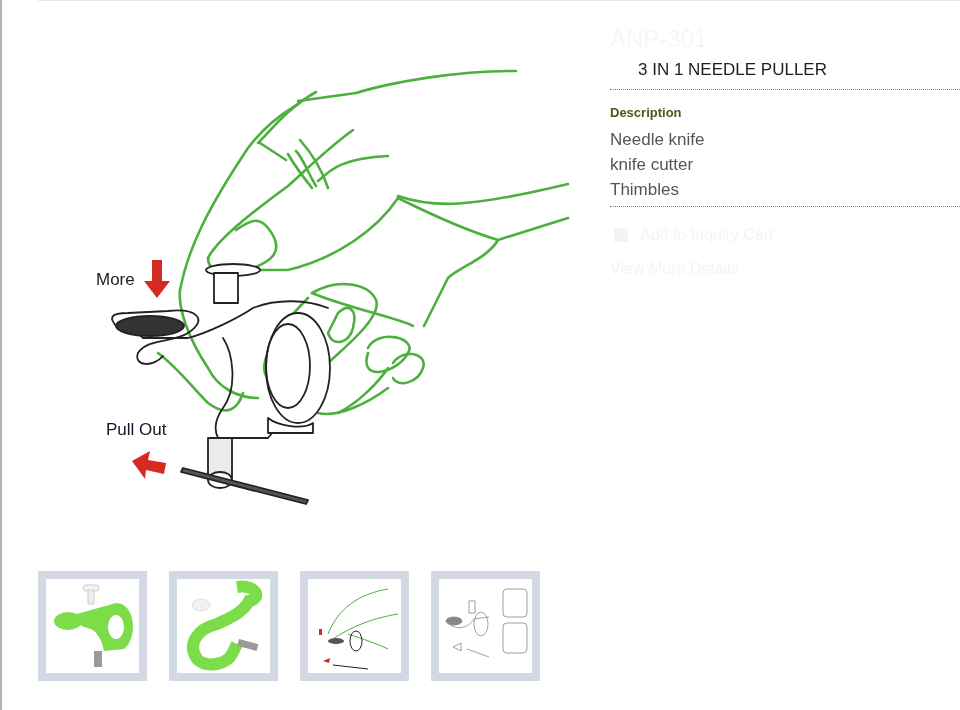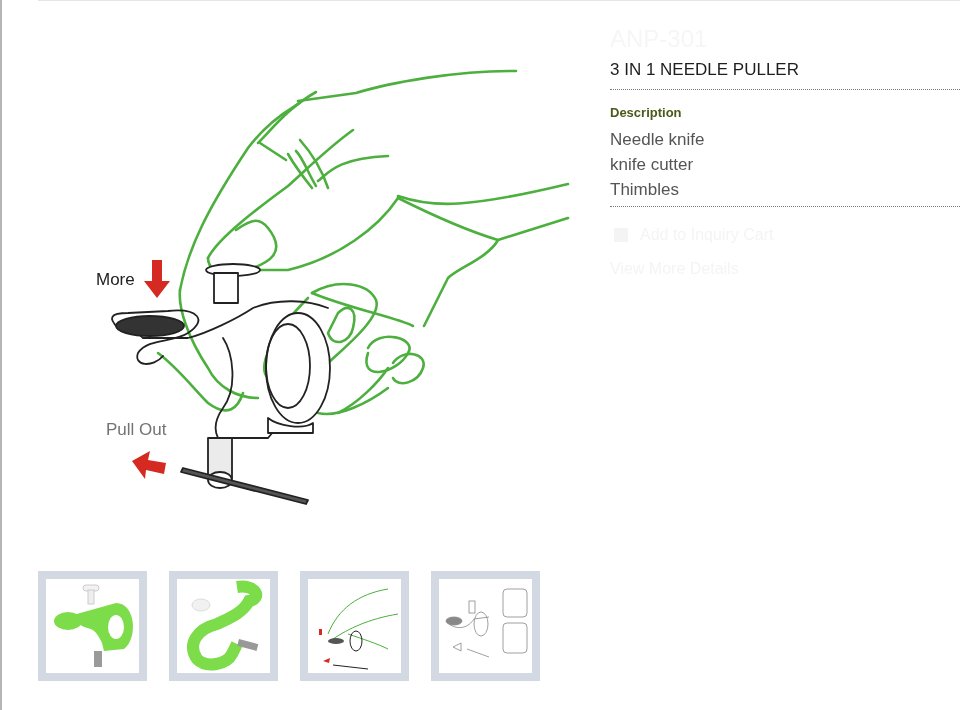--- a/index.html
+++ b/index.html
@@ -11,21 +11,21 @@
     .main-image { position: absolute; left: 38px; top: 8px; width: 540px; height: 540px; }
     .main-image svg { width: 540px; height: 540px; display: block; }
 
     .thumbs { position: absolute; left: 38px; top: 571px; height: 110px; }
     .thumb { position: absolute; top: 0; width: 109px; height: 110px; background: #d3d9e2; padding: 8px; cursor: pointer; }
     .thumb .inner { width: 93px; height: 94px; background: #ffffff; overflow: hidden; }
     .thumb svg { width: 93px; height: 94px; display: block; }
 
     .info { position: absolute; left: 610px; top: 24px; width: 350px; }
     .sku { font-size: 24px; color: #f6f6f6; height: 30px; line-height: 30px; }
-    .title { margin-top: 6px; font-size: 17px; color: #1e1e1e; line-height: 20px; }
+    .title { margin-top: 6px; font-size: 17px; color: #1e1e1e; line-height: 20px; margin-left: 28px; }
     .dotted { height: 1px; border-top: 1px dotted #7a7a7a; width: 350px; }
     .dotted.d1 { margin-top: 9px; }
     .desc-head { margin-top: 13px; font-size: 13px; font-weight: bold; color: #4a5a1a; line-height: 20px; }
     .desc-list { margin-top: 4px; list-style: none; }
     .desc-list li { font-size: 17px; color: #555555; line-height: 25px; }
     .dotted.d2 { margin-top: 4px; }
     .cart-btn { margin-top: 18px; display: flex; align-items: center; font-size: 16px; color: #f4f4f4; cursor: pointer; height: 20px; }
     .cart-icon { width: 14px; height: 14px; background: #f4f4f4; margin-right: 12px; margin-left: 4px; }
     .more-link { margin-top: 14px; font-size: 16px; color: #f4f4f4; cursor: pointer; height: 20px; line-height: 20px; }
   </style>
@@ -74,21 +74,21 @@
       <ellipse cx="182" cy="472" rx="12" ry="8" fill="#fff"></ellipse>
       <path d="M145 460 L270 492 L268 496 L143 464 Z" fill="#555"></path>
     </g>
 
     <g fill="#d42a22" stroke="none">
       <path d="M114 252 L124 252 L124 273 L132 273 L119 290 L106 273 L114 273 Z"></path>
       <path d="M94 453 L112 443 L110 452 L128 455 L126 466 L108 462 L107 471 Z"></path>
     </g>
   </svg>
   <div style="position:absolute;left:58px;top:262px;font-size:17px;color:#222;">More</div>
-  <div style="position:absolute;left:68px;top:412px;font-size:17px;color:#737373;">Pull Out</div>
+  <div style="position:absolute;left:68px;top:412px;font-size:17px;color:#0f172a;">Pull Out</div>
 </div>
 
 <div class="thumbs">
   <div class="thumb" style="left:0px;">
     <div class="inner">
       <svg viewBox="0 0 93 94">
         <rect x="37" y="6" width="16" height="6" rx="3" fill="#f2f2f2" stroke="#ccc"></rect>
         <rect x="42" y="11" width="6" height="14" fill="#eee" stroke="#ccc"></rect>
         <ellipse cx="22" cy="42" rx="14" ry="9" fill="#7ddc4a"></ellipse>
         <path d="M20 38 L70 24 C90 24 92 60 78 70 L58 72 L56 64 C50 50 45 50 38 48 Z" fill="#7ddc4a"></path>

